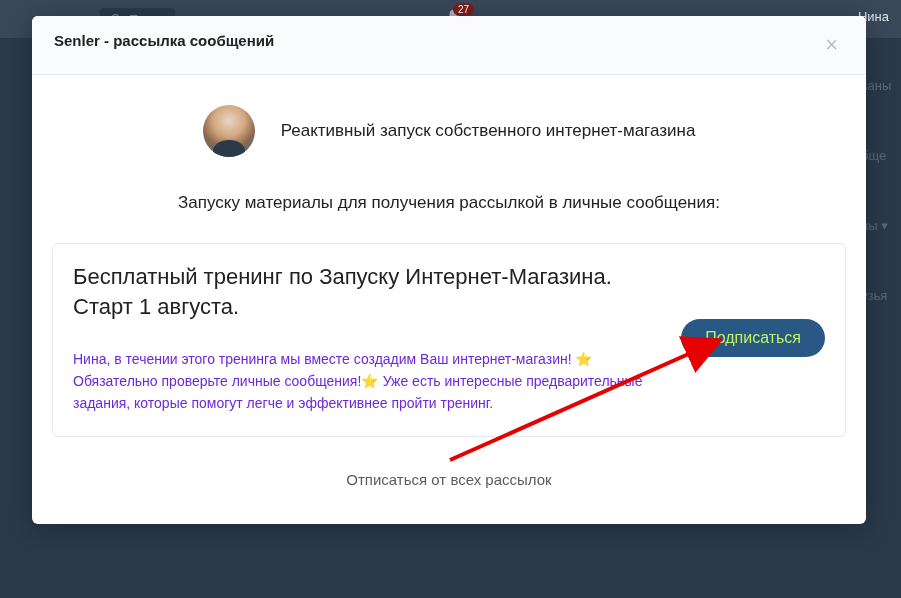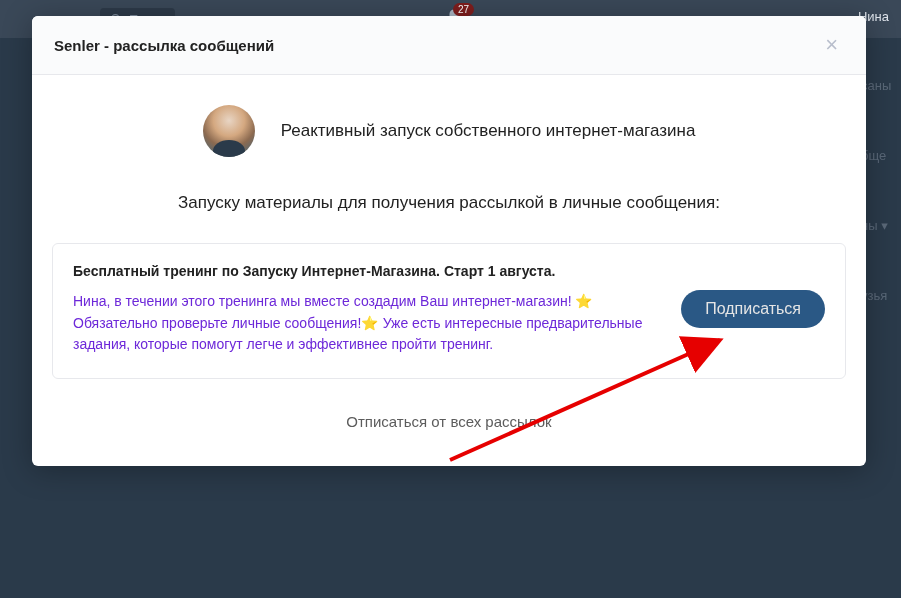--- a/index.html
+++ b/index.html
@@ -63,21 +63,20 @@
       top: 16px;
       left: 32px;
       width: 834px;
       background: #fff;
       border-radius: 6px;
       box-shadow: 0 4px 30px rgba(0,0,0,0.3);
       overflow: hidden;
     }
     .modal-header {
       display: flex;
-      align-items: center;
       padding: 16px 22px;
       border-bottom: 1px solid #e7e8ec;
       background: #fafbfc;
       gap: 39px;
     }
     .modal-title {
       font-size: 15px;
       color: #222;
       font-weight: 700;
     }
@@ -133,34 +132,34 @@
     .card {
       border: 1px solid #e7e8ec;
       border-radius: 6px;
       padding: 18px 20px 22px;
       display: flex;
       align-items: center;
       gap: 24px;
     }
     .card-left { flex: 1; }
     .card-title {
-      font-size: 14px;
-      font-weight: 700;
-      color: #222;
-      margin-bottom: 10px;
+      font-size: 22px;
+      font-weight: 400;
+      color: #222;
+      margin-bottom: 28px;
       line-height: 1.35;
     }
     .card-desc {
       font-size: 14px;
       color: #6d28d9;
       line-height: 1.55;
     }
     .subscribe-btn {
       background: #2a5885;
-      color: #e5e5e5;
+      color: #bef264;
       font-size: 16px;
       padding: 10px 24px;
       border: none;
       border-radius: 22px;
       cursor: pointer;
       white-space: nowrap;
       text-align: center;
     }
     .unsub-link {
       text-align: center;

